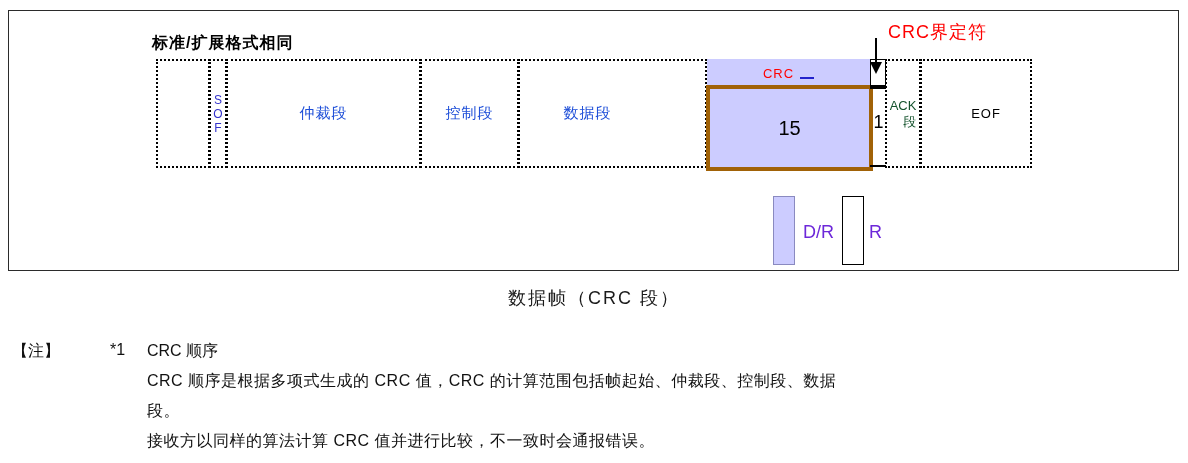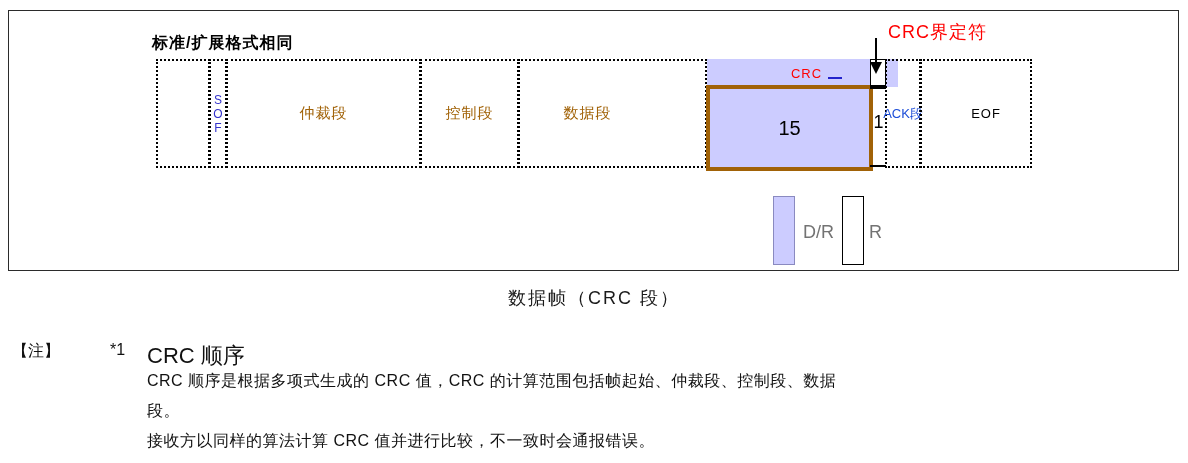--- a/index.html
+++ b/index.html
@@ -6,63 +6,63 @@
   body{font-family:"Liberation Sans","DejaVu Sans",sans-serif;color:#111;}
   .page{position:relative;width:1188px;height:463px;background:#fff;overflow:hidden;}
 
   
   .figure-frame{position:absolute;left:8px;top:10px;width:1169px;height:259px;border:1px solid #2b2b2b;background:#fff;}
 
   .fig-title{position:absolute;left:152px;top:33px;font-size:16px;font-weight:bold;color:#000;letter-spacing:1px;}
 
   
   .seg{position:absolute;top:59px;height:109px;border:2px dotted #000;box-sizing:border-box;display:flex;align-items:center;justify-content:center;background:transparent;}
-  .seg-label{color:#a16207;font-size:15px;letter-spacing:1px;}
+  .seg-label{color:#1d4ed8;font-size:15px;letter-spacing:1px;}
   .seg-empty{left:156px;width:54px;}
   .seg-sof{left:209px;width:18px;}
   .sof-stack{display:flex;flex-direction:column;align-items:center;line-height:14px;font-size:12px;color:#3333cc;}
   .seg-arb{left:226px;width:195px;}
   .seg-ctrl{left:420px;width:99px;}
   .seg-data{left:518px;width:189px;}
   .seg-data .seg-label{transform:translateX(-25px);}
   .seg-ack{left:885px;width:36px;}
-  .ack-stack{display:flex;flex-direction:row;align-items:flex-start;line-height:16px;font-size:13px;color:#1d4ed8;}
+  .ack-stack{display:flex;flex-direction:column;align-items:flex-end;line-height:16px;font-size:13px;color:#14532d;}
   .seg-eof{left:920px;width:112px;}
   .eof-label{color:#000;font-size:13px;letter-spacing:1px;margin-left:20px;}
 
   
-  .crc-band{position:absolute;left:707px;top:59px;width:163px;height:28px;background:#ccccff;display:flex;align-items:center;justify-content:center;padding-left:28px;}
+  .crc-band{position:absolute;left:707px;top:59px;width:163px;height:28px;background:#ccccff;display:flex;align-items:center;justify-content:center;}
   .crc-band-label{color:#ff0000;font-size:13px;letter-spacing:1px;}
   .crc-underline{display:inline-block;width:14px;height:2px;background:#2222cc;margin-left:6px;margin-top:10px;}
   .crc-delim-cell{position:absolute;left:870px;top:59px;width:16px;height:28px;background:#fff;border:1px solid #000;box-sizing:border-box;}
   .crc-thick-box{position:absolute;left:706px;top:85px;width:167px;height:86px;border:4px solid #a16207;box-sizing:border-box;background:#ccccff;display:flex;align-items:center;justify-content:center;}
   .crc-bits{font-size:20px;color:#000;}
   .thick-extension{position:absolute;left:870px;top:85px;width:16px;height:4px;background:#000;}
   .delim-bottom-line{position:absolute;left:870px;top:165px;width:16px;height:2px;background:#000;}
   .delim-bit{position:absolute;left:871px;top:112px;width:15px;text-align:center;font-size:18px;color:#000;}
 
   
   .delim-callout{position:absolute;left:840px;top:20px;font-size:18px;color:#ff0000;letter-spacing:1px;margin-left:48px;}
   .delim-arrow-stem{position:absolute;left:875px;top:38px;width:2px;height:25px;background:#000;}
   .delim-arrow-head{position:absolute;left:870px;top:62px;width:0;height:0;border-left:6px solid transparent;border-right:6px solid transparent;border-top:12px solid #000;}
 
   
   .legend-box{position:absolute;top:196px;width:22px;height:69px;box-sizing:border-box;}
   .legend-dr{left:773px;background:#ccccff;border:1px solid #8a8ac0;}
   .legend-r{left:842px;background:#fff;border:1px solid #000;}
-  .legend-label{position:absolute;top:222px;font-size:18px;color:#737373;}
+  .legend-label{position:absolute;top:222px;font-size:18px;color:#6d28d9;}
   .legend-label-dr{left:803px;}
   .legend-label-r{left:869px;}
 
   .fig-caption{position:absolute;left:0;top:286px;width:1188px;text-align:center;font-size:18px;color:#1a1a1a;letter-spacing:2px;}
 
   
   .note-prefix{position:absolute;left:12px;top:341px;font-size:16px;color:#111;}
   .note-ref{position:absolute;left:110px;top:341px;font-size:16px;color:#111;}
-  .note-heading{position:absolute;left:147px;top:341px;font-size:22px;color:#111;}
+  .note-heading{position:absolute;left:147px;top:341px;font-size:16px;color:#111;}
   .note-line{position:absolute;left:147px;font-size:16px;color:#111;letter-spacing:0.5px;white-space:nowrap;}
   .note-line-1{top:371px;}
   .note-line-2{top:401px;}
   .note-line-3{top:431px;}
 </style>
 </head>
 <body>
 
 <div class="page">
 

